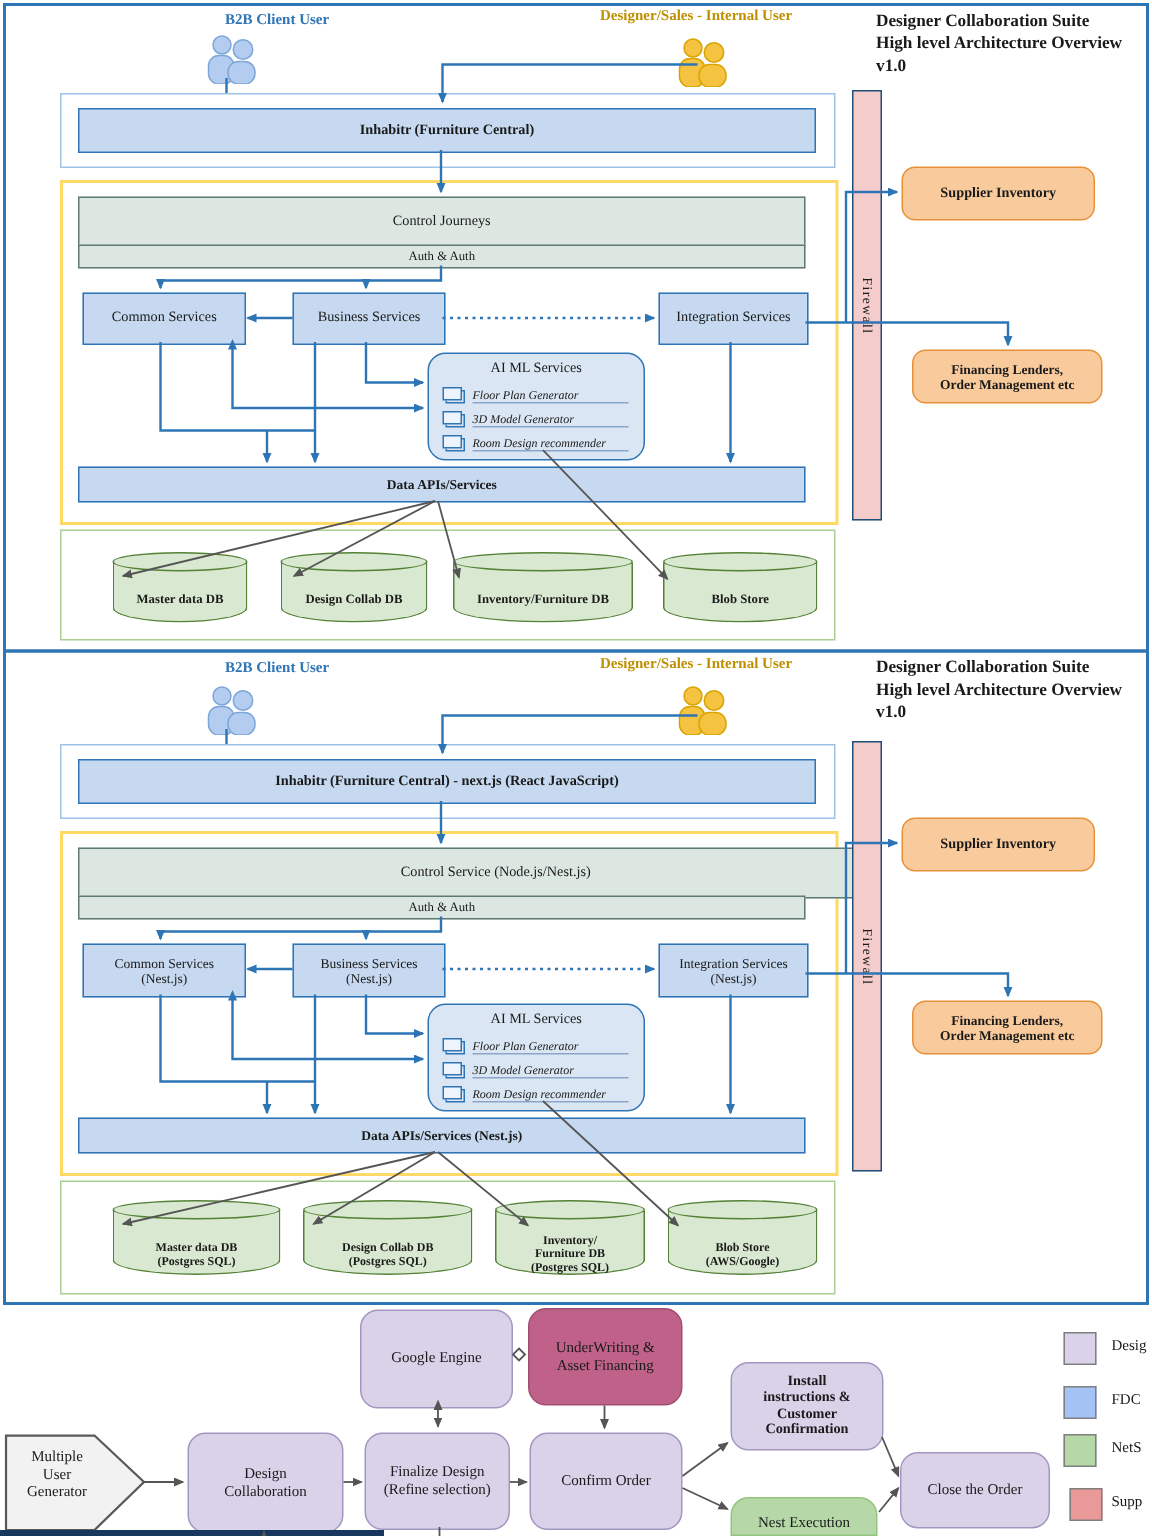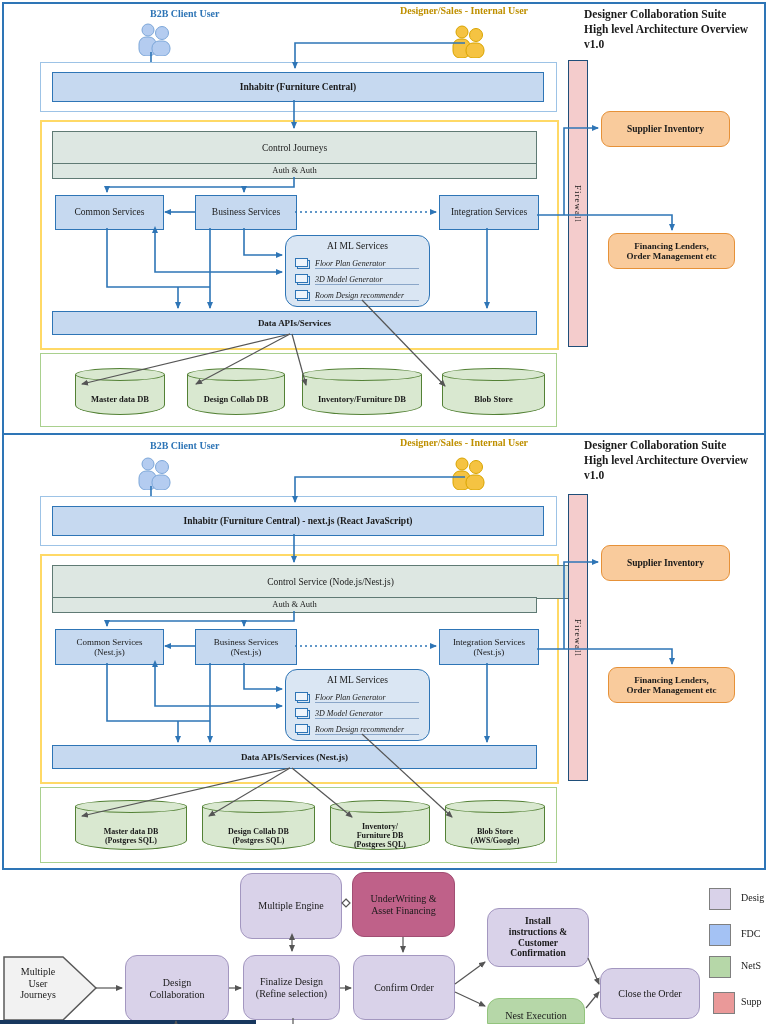--- a/index.html
+++ b/index.html
@@ -254,35 +254,35 @@
 <div class="abs orangebox" style="left:608px;top:667px;width:125px;height:34px;font-size:9px;">
   <span class="lbl">Financing Lenders,
 Order Management etc</span>
 </div>
 
 <svg class="abs" style="left:3px;top:956px;" width="94" height="65" viewBox="0 0 94 65">
   <polygon points="1,1 60,1 93,32 60,64 1,64" fill="#f2f2f2" stroke="#595959" stroke-width="1.5"></polygon>
 </svg>
 <div class="abs lbl" style="left:8px;top:966px;width:60px;text-align:center;font-size:10px;">Multiple
 User
-Journeys</div>
+Generator</div>
 
 <div class="abs flowbox lavender" style="left:125px;top:955px;width:102px;height:65px;">
   <span class="lbl">Design
 Collaboration</span>
 </div>
 <div class="abs flowbox lavender" style="left:243px;top:955px;width:95px;height:63px;">
   <span class="lbl">Finalize Design
 (Refine selection)</span>
 </div>
 <div class="abs flowbox lavender" style="left:353px;top:955px;width:100px;height:63px;">
   <span class="lbl">Confirm Order</span>
 </div>
 <div class="abs flowbox lavender" style="left:240px;top:873px;width:100px;height:64px;">
-  <span class="lbl">Multiple Engine</span>
+  <span class="lbl">Google Engine</span>
 </div>
 <div class="abs flowbox rose" style="left:352px;top:872px;width:101px;height:63px;">
   <span class="lbl">UnderWriting &amp;
 Asset Financing</span>
 </div>
 <div class="abs flowbox lavender" style="left:487px;top:908px;width:100px;height:57px;font-size:9.5px;font-weight:bold;">
   <span class="lbl">Install
 instructions &amp;
 Customer
 Confirmation</span>

